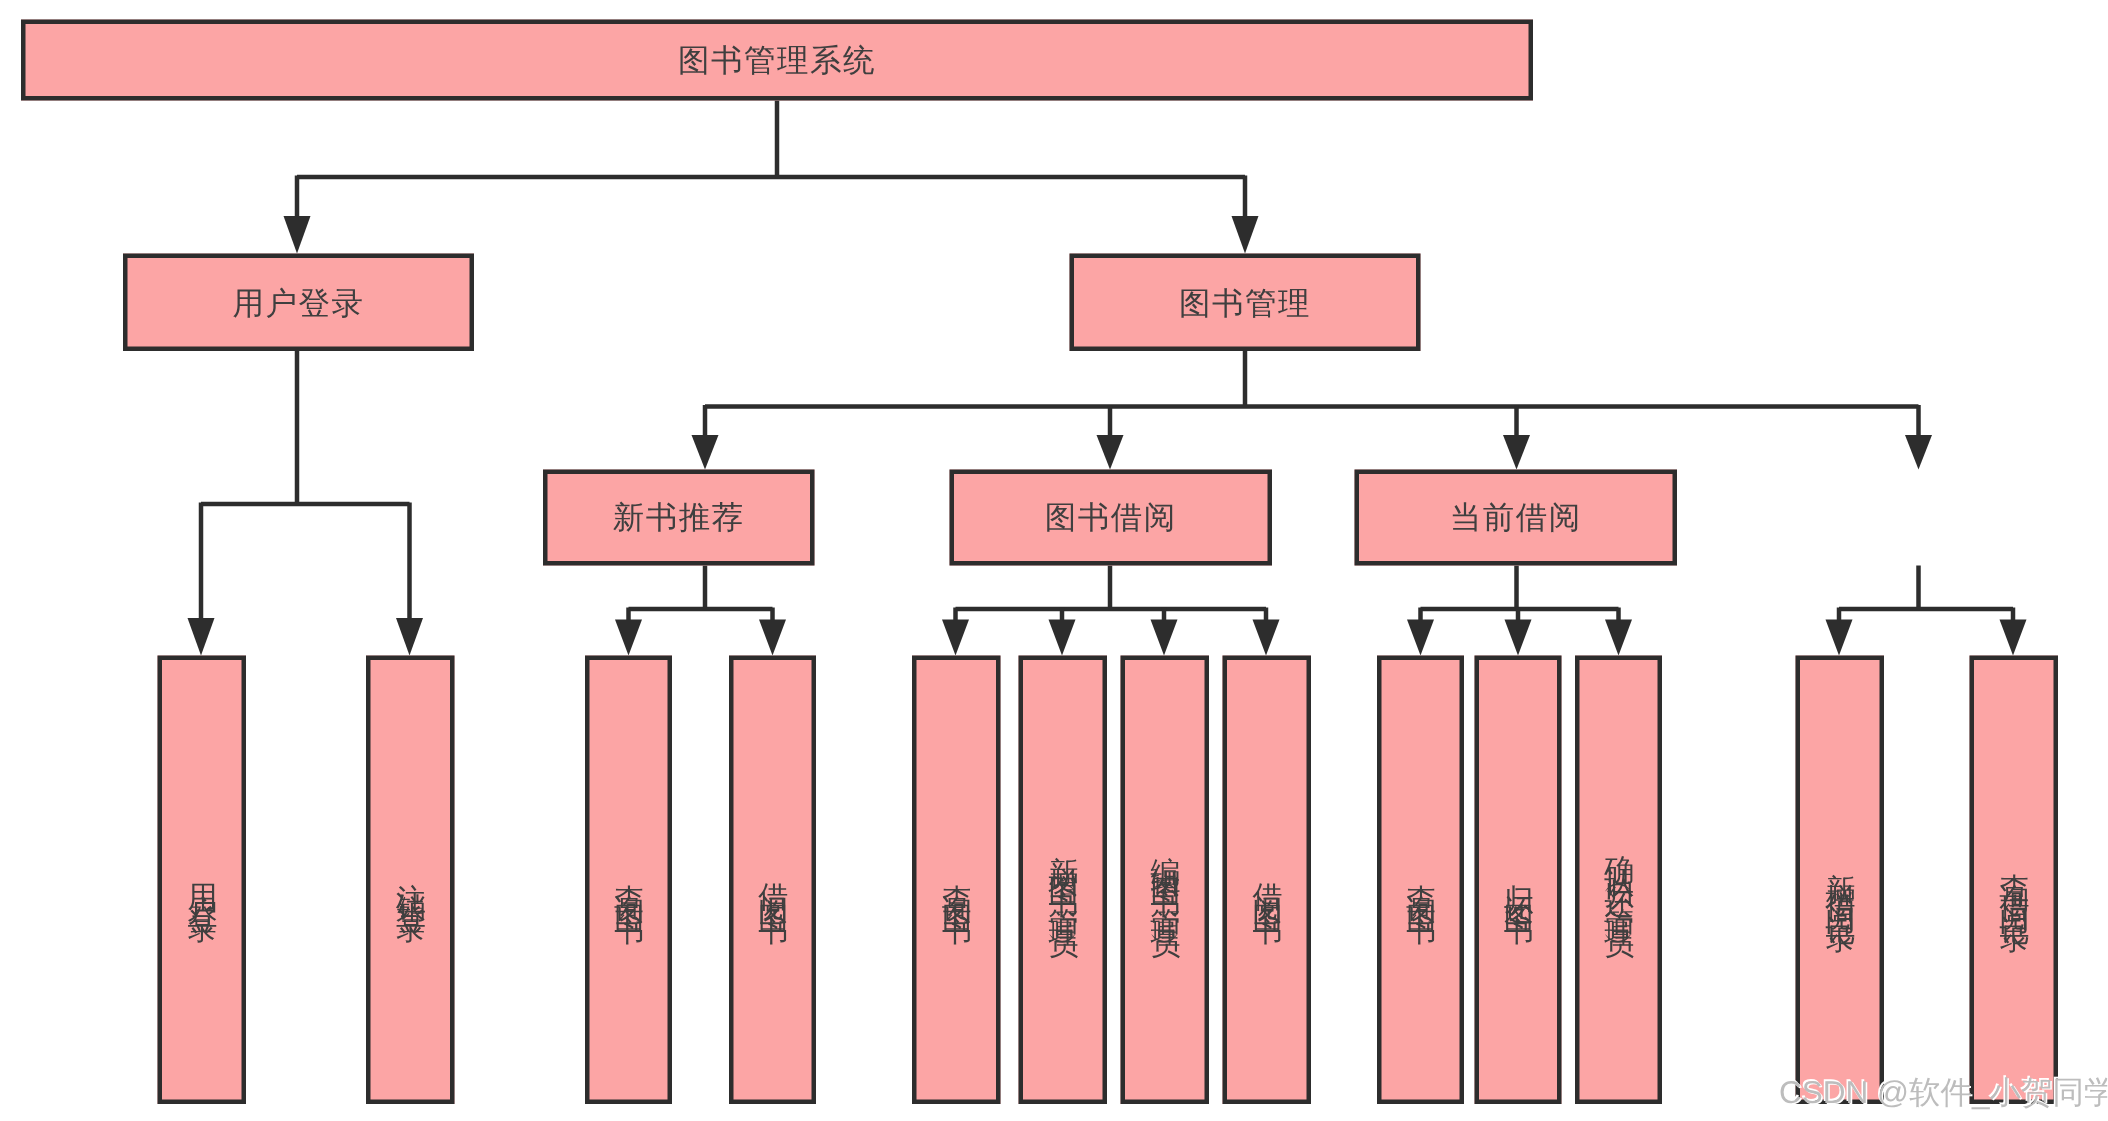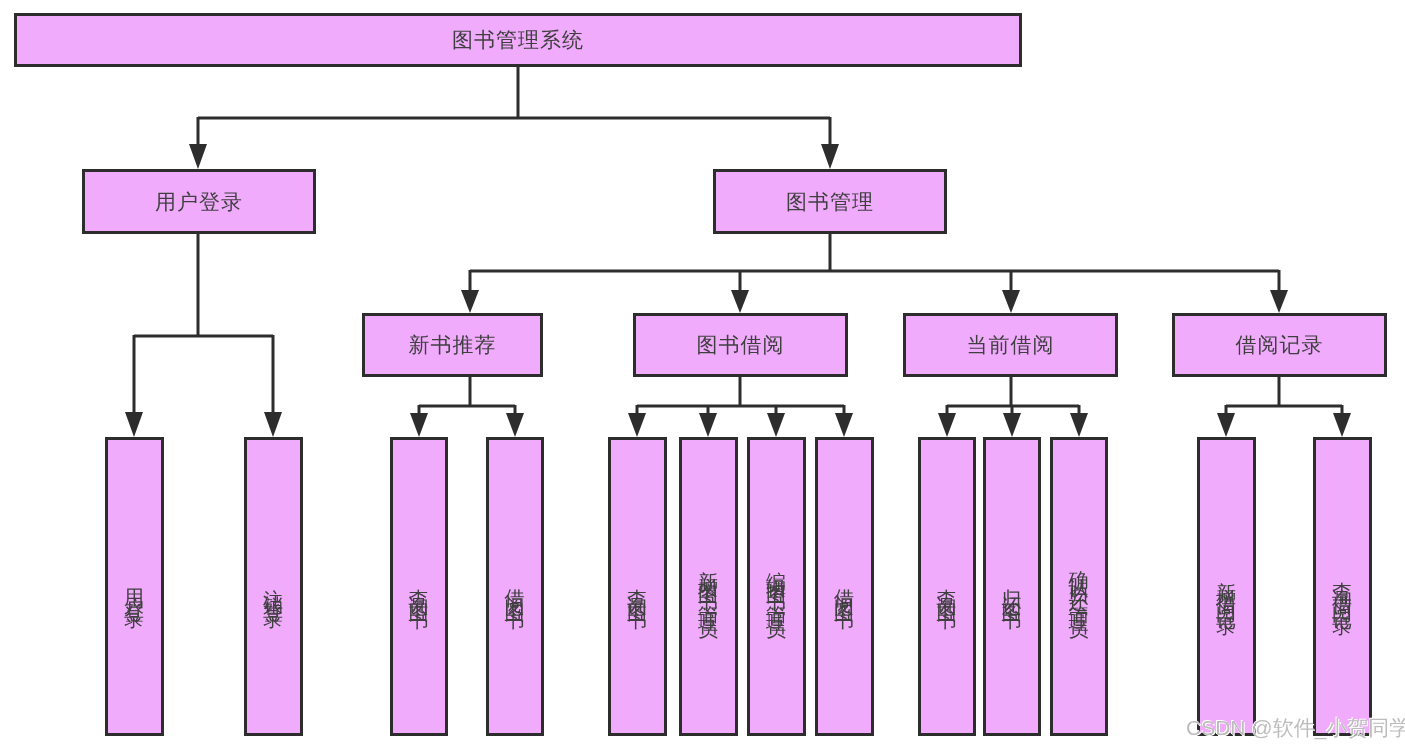--- a/index.html
+++ b/index.html
@@ -18,21 +18,21 @@
   .connectors {
     position: absolute;
     left: 0;
     top: 0;
     width: 1405px;
     height: 747px;
   }
   .box {
     position: absolute;
     box-sizing: border-box;
-    background: #f0abfc;
+    background: #fca5a5;
     border: 3px solid #2d2d2d;
     display: flex;
     align-items: center;
     justify-content: center;
     color: #3f3f3f;
   }
   .h-box {
     font-size: 21px;
     letter-spacing: 1px;
   }
@@ -147,23 +147,20 @@
 
   <div class="box h-box" style="left:362px; top:313px; width:181px; height:64px;">
     <span>新书推荐</span>
   </div>
   <div class="box h-box" style="left:903px; top:313px; width:215px; height:64px;">
     <span>当前借阅</span>
   </div>
   <div class="box h-box" style="left:633px; top:313px; width:215px; height:64px;">
     <span>图书借阅</span>
   </div>
-  <div class="box h-box" style="left:1172px; top:313px; width:215px; height:64px;">
-    <span>借阅记录</span>
-  </div>
 
   <div class="box v-box" style="left:105px; top:437px; width:59px; height:299px;">
     <span class="v-label">用户登录</span>
   </div>
   <div class="box v-box" style="left:244px; top:437px; width:59px; height:299px;">
     <span class="v-label">注销登录</span>
   </div>
 
   <div class="box v-box" style="left:390px; top:437px; width:58px; height:299px;">
     <span class="v-label">查询图书</span>

